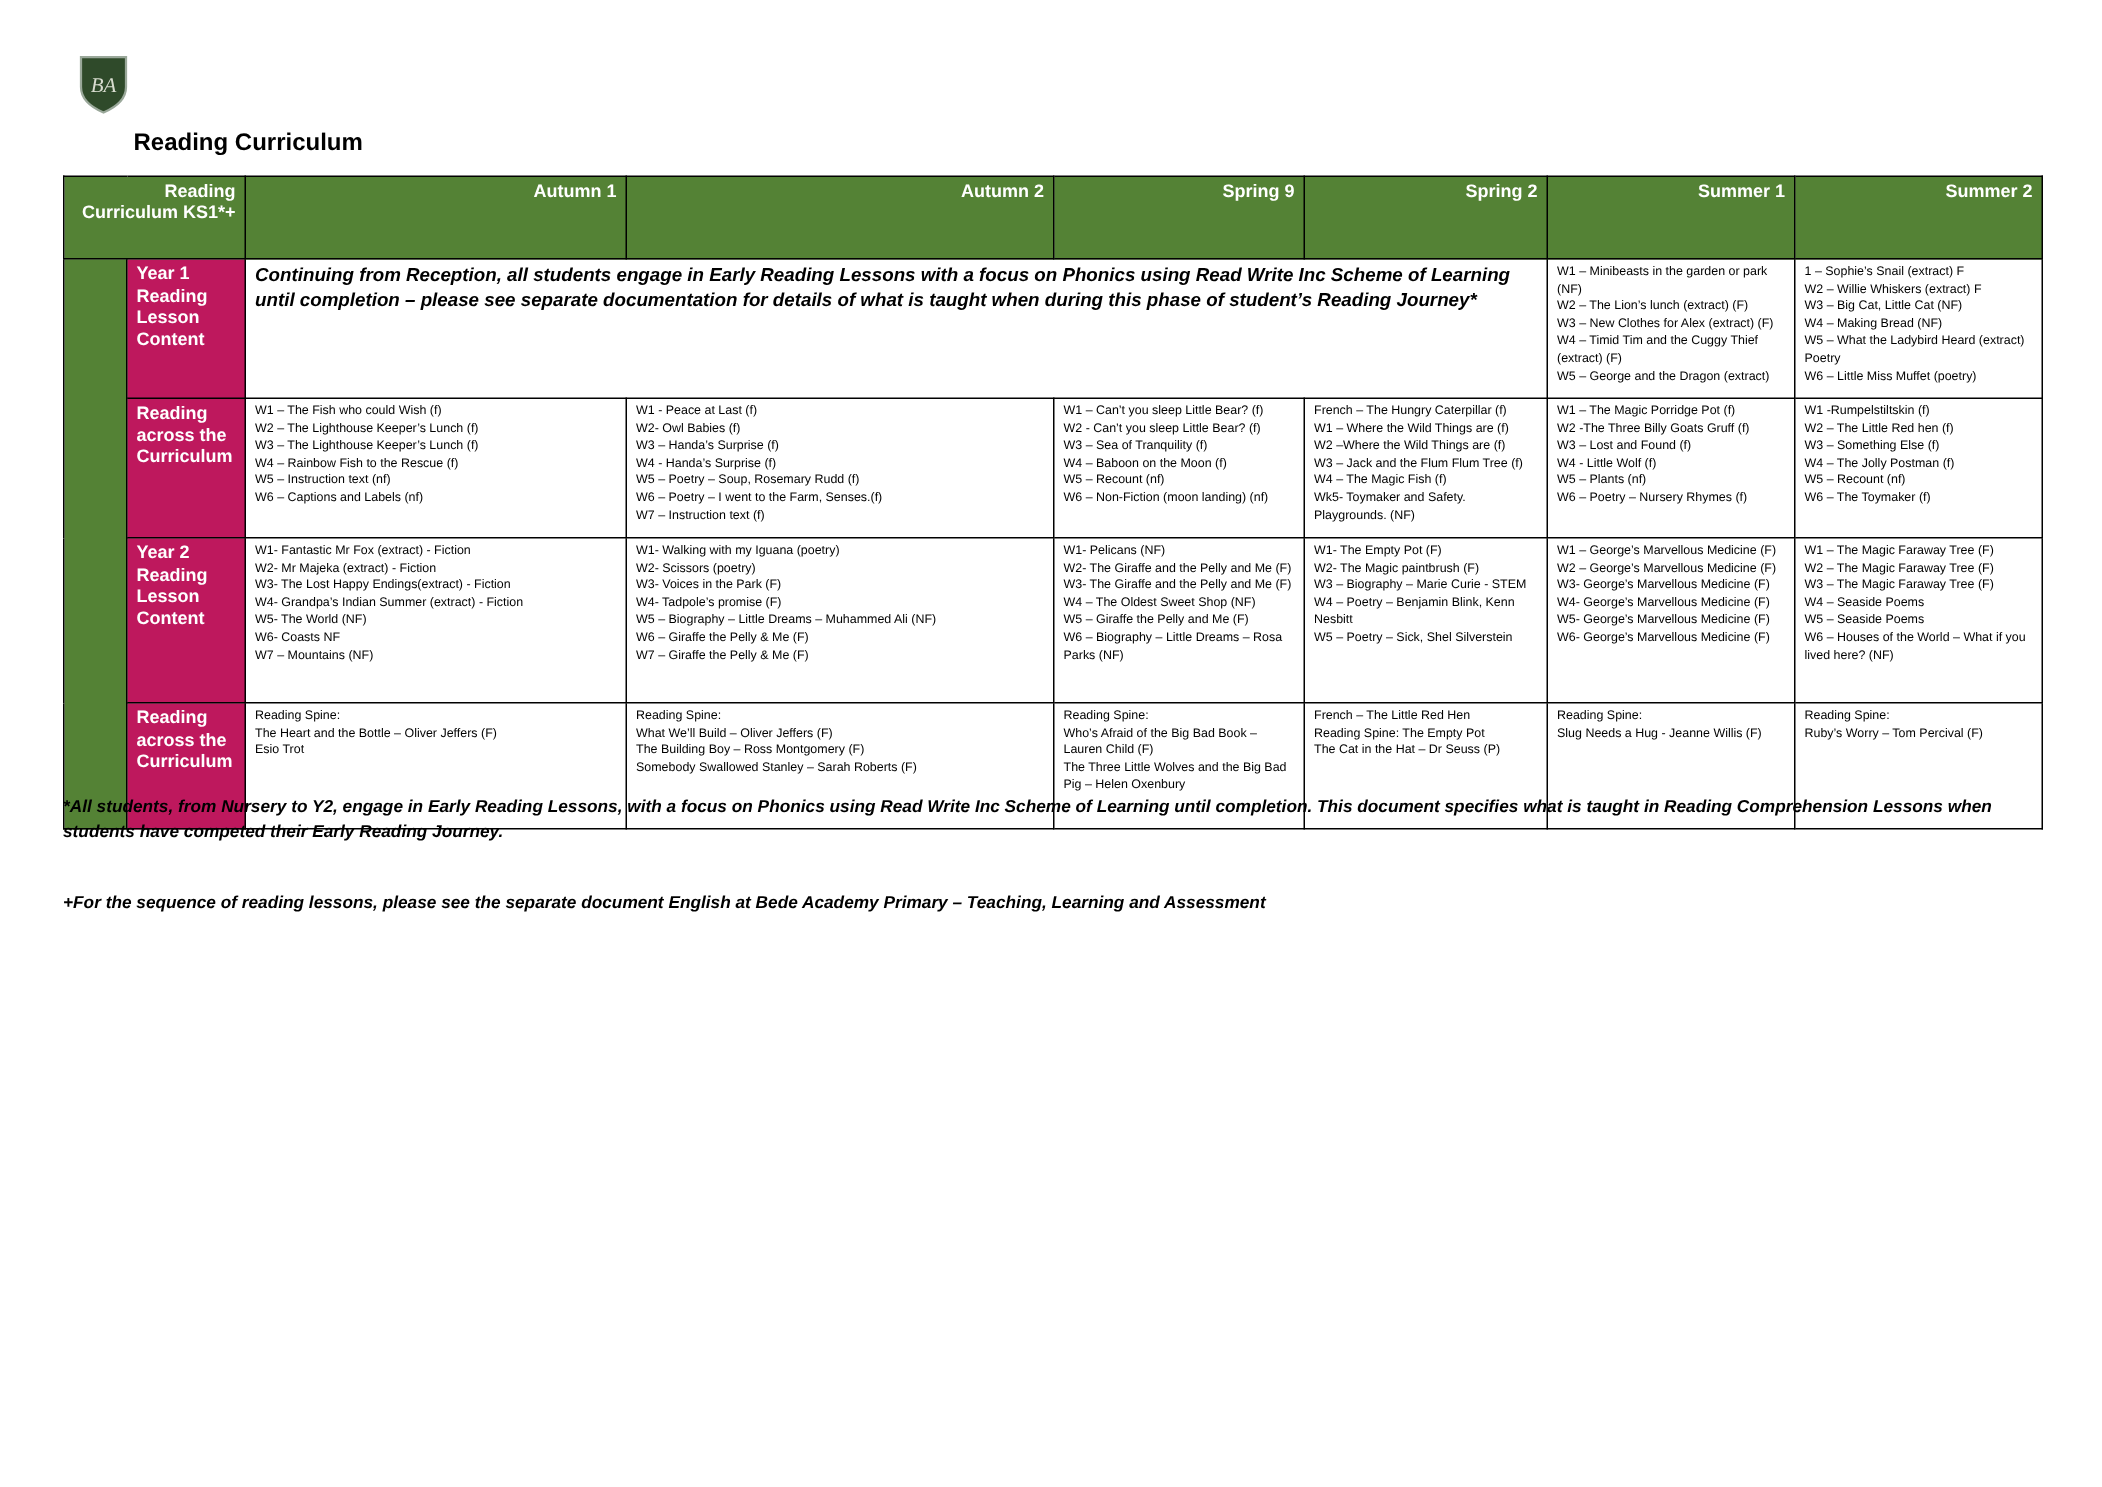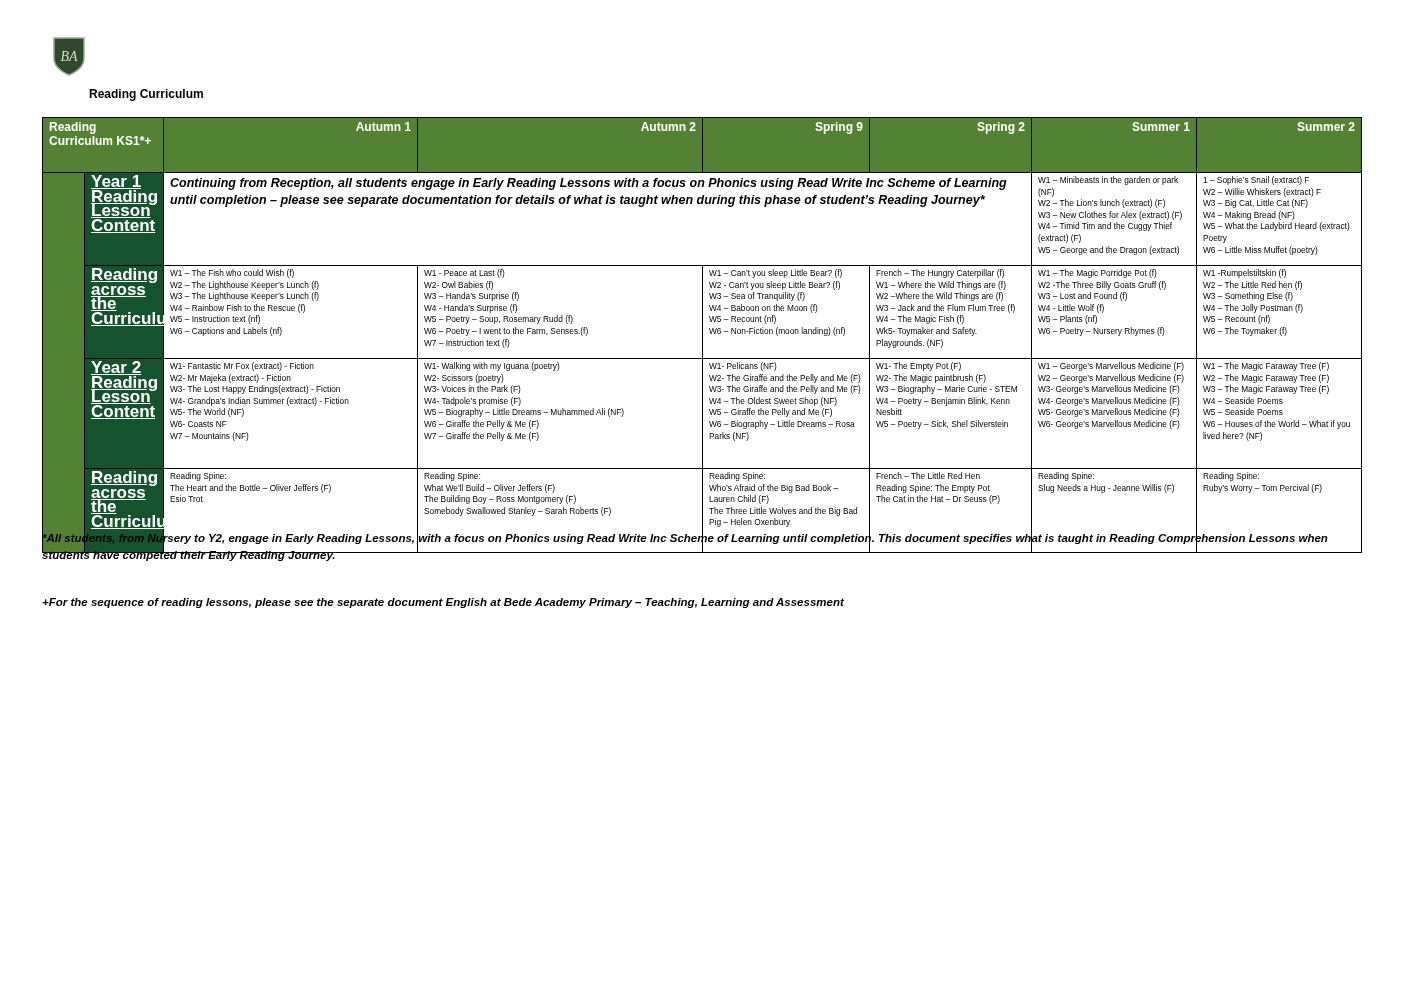--- a/index.html
+++ b/index.html
@@ -1,26 +1,26 @@
 <!DOCTYPE html>
 <html><head>
 <meta charset="utf-8">
 <style>
   html, body { margin:0; padding:0; background:#ffffff; }
   body { width:1401px; height:991px; position:relative; font-family:"Liberation Sans", sans-serif; color:#000; overflow:hidden; }
   .header { position:absolute; left:52px; top:36px; display:flex; align-items:flex-end; }
   .logo { width:34px; height:40px; margin-right:10px; }
   .title { font-size:22px; font-weight:bold; letter-spacing:-0.2px; }
-  .subtitle { position:absolute; left:42px; top:87px; font-size:12px; font-weight:bold;padding-left:47px; }
+  .subtitle { position:absolute; left:42px; top:87px; font-size:16px; font-weight:bold;padding-left:47px; }
   table.map { position:absolute; left:42px; top:117px; border-collapse:collapse; table-layout:fixed; width:1319px; }
   table.map td, table.map th { border:1px solid #000; vertical-align:top; padding:2px 6px; }
   th.hdr { background:#548235; color:#fff; font-size:12px; font-weight:bold; text-align:right; height:50px; padding:2px 6px; }
-  th.hdr.first { text-align:left; }
+  th.hdr.first { text-align:right; }
   td.side { background:#548235; border-right:1px solid #000; }
-  td.rowlab { background:#14532d; color:#fff; font-size:17px; font-weight:bold; line-height:14.5px; padding:5px 6px;text-decoration:underline; }
+  td.rowlab { background:#be185d; color:#fff; font-size:12px; font-weight:bold; line-height:14.5px; padding:5px 6px; }
   td.cell { font-size:8.3px; line-height:11.6px; padding:3px 6px; }
   td.cell div { white-space:normal; }
   td.intro { font-size:12.5px; font-weight:bold; font-style:italic; line-height:17px; padding:3px 6px; }
   .foot { position:absolute; left:42px; font-size:11.5px; font-weight:bold; font-style:italic; line-height:17px; width:1310px; }
 </style>
 </head>
 <body>
 
 <div class="header">
   <svg class="logo" viewBox="0 0 34 40">

